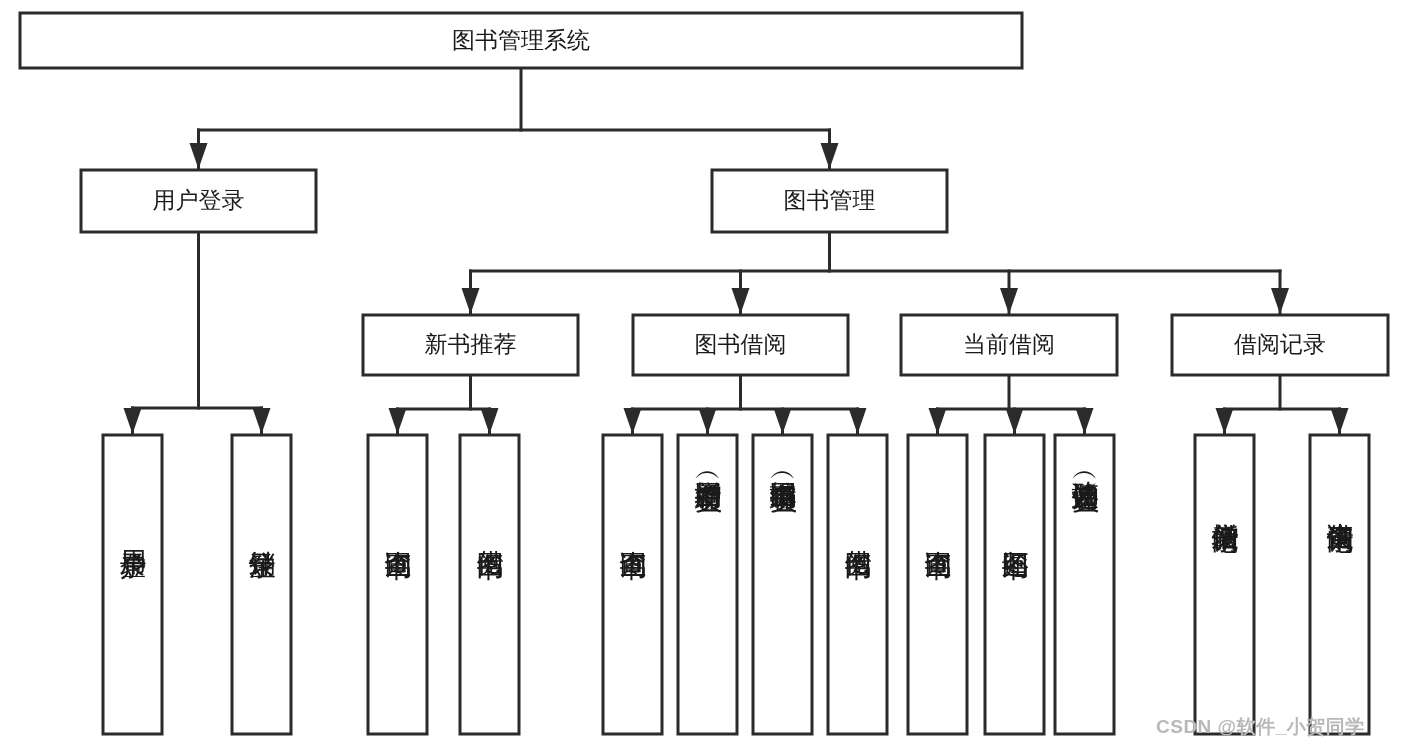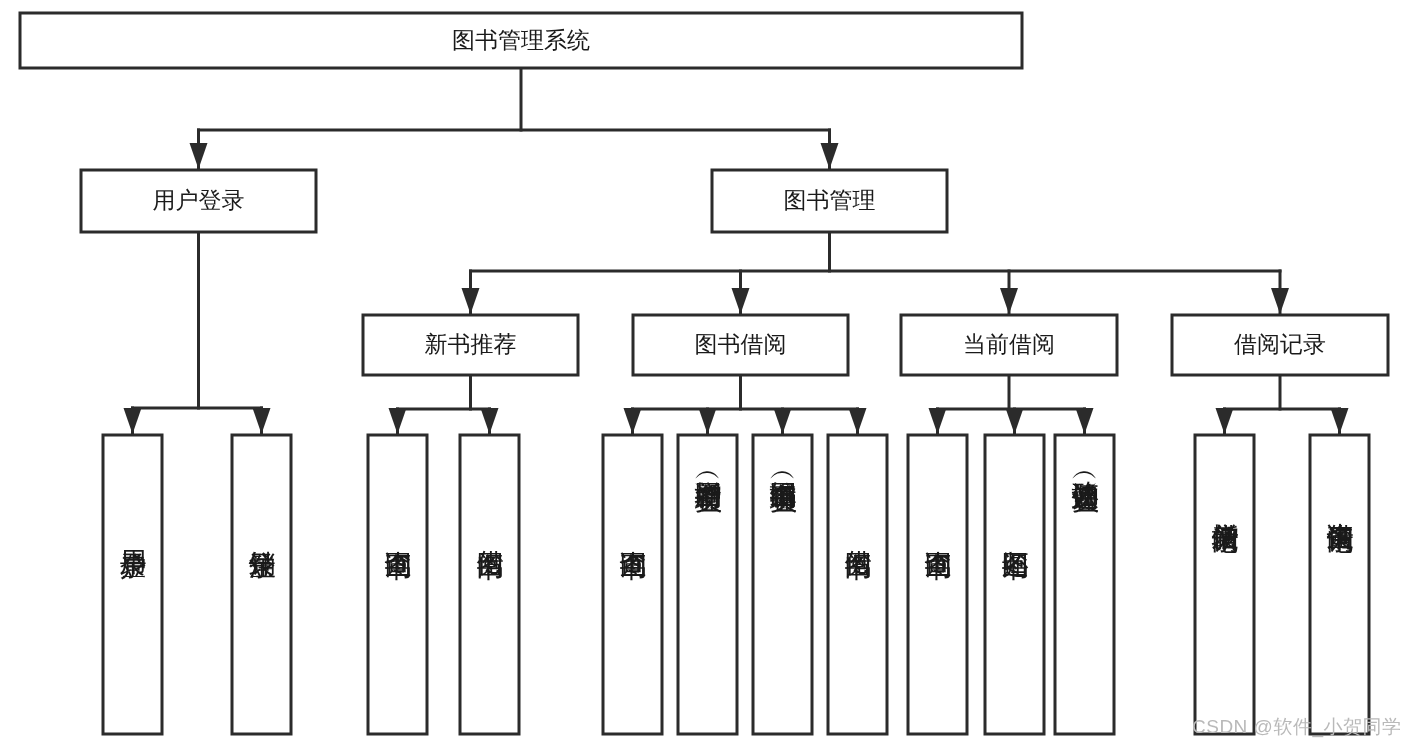--- a/index.html
+++ b/index.html
@@ -172,14 +172,14 @@
       <div class="node-label-v" style="left: 603px; top: 528.5px; width: 59px; height: 205.5px;">查询图书</div>
       <div class="node-label-v" style="left: 678px; top: 458.5px; width: 59px; height: 275.5px;">新增图书（管理员）</div>
       <div class="node-label-v" style="left: 753px; top: 458.5px; width: 59px; height: 275.5px;">编辑图书（管理员）</div>
       <div class="node-label-v" style="left: 828px; top: 528.5px; width: 59px; height: 205.5px;">借阅图书</div>
       <div class="node-label-v" style="left: 908px; top: 528.5px; width: 59px; height: 205.5px;">查询图书</div>
       <div class="node-label-v" style="left: 985px; top: 528.5px; width: 59px; height: 205.5px;">归还图书</div>
       <div class="node-label-v" style="left: 1055px; top: 458.5px; width: 59px; height: 275.5px;">确认归还（管理员）</div>
       <div class="node-label-v" style="left: 1195px; top: 500.5px; width: 59px; height: 233.5px;">新增借阅记录</div>
       <div class="node-label-v" style="left: 1310px; top: 500.5px; width: 59px; height: 233.5px;">查询借阅记录</div>
     </div>
-  <div class="watermark" style="left: 1192px; top: 714px;">CSDN @软件_小贺同学</div>
+  <div class="watermark" style="left: 1156px; top: 714px; font-weight: bold;">CSDN @软件_小贺同学</div>
 </div>
 
 </body></html>

